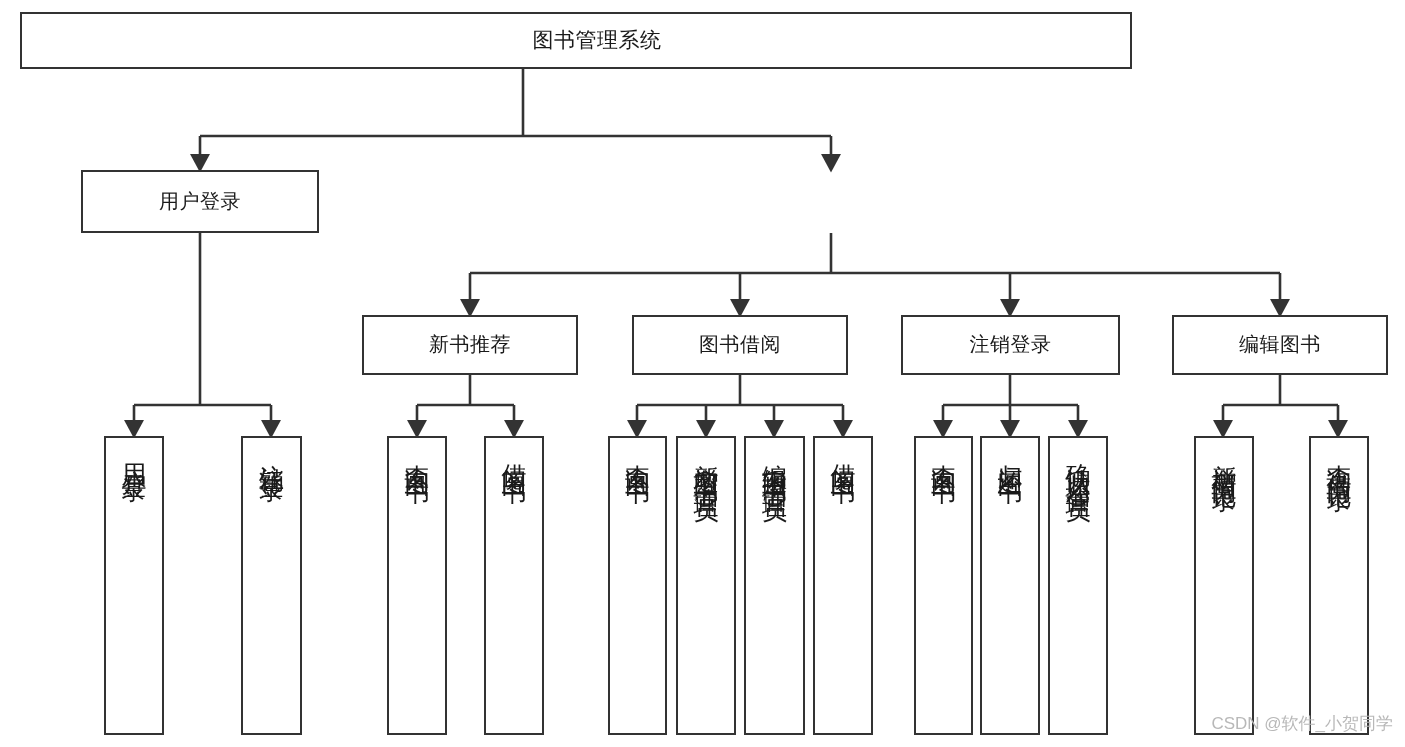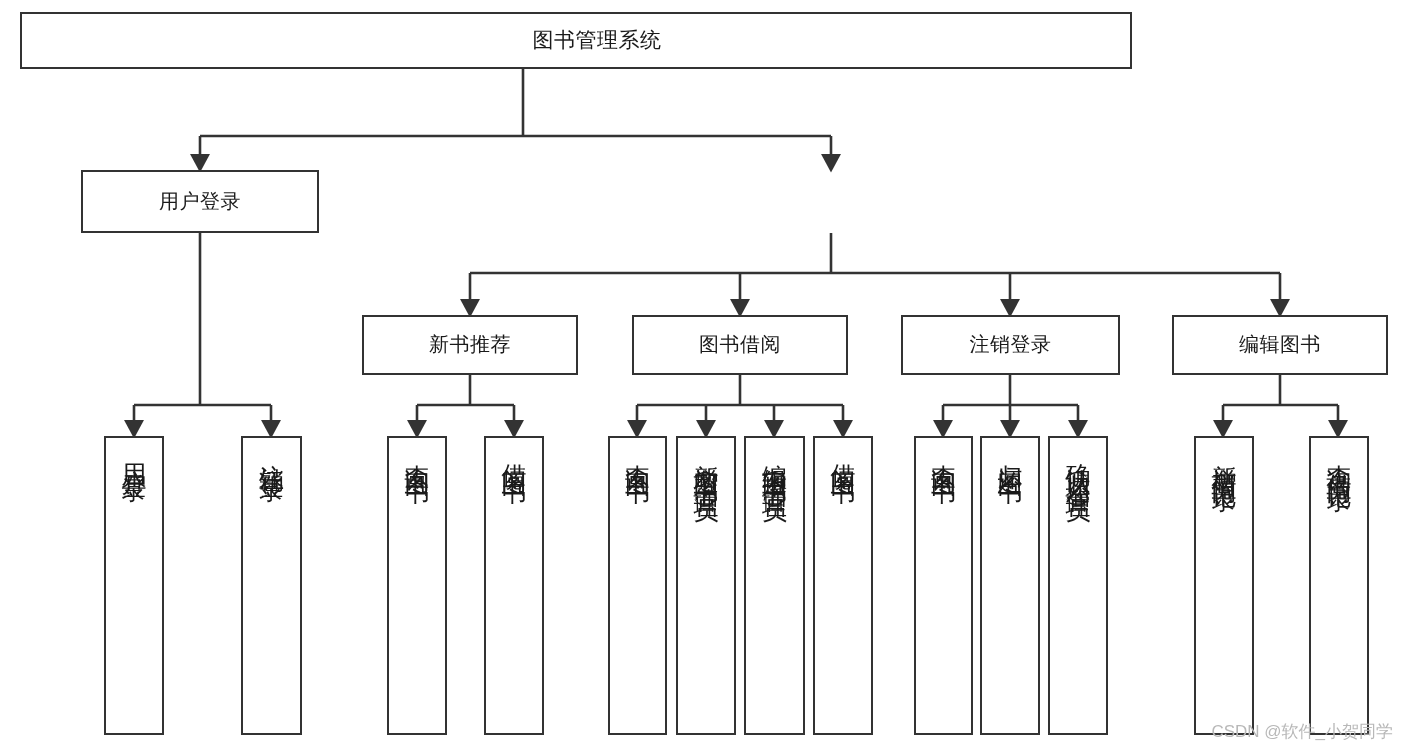--- a/index.html
+++ b/index.html
@@ -90,21 +90,21 @@
     text-orientation: upright;
     font-size: 25px;
     line-height: 1.0;
     letter-spacing: 5px;
     white-space: nowrap;
   }
   
   #watermark {
     position: absolute;
     right: 12px;
-    bottom: 4px;
+    bottom: 12px;
     font-size: 17px;
     color: #b8b8b8;
     z-index: 5;
     white-space: nowrap;
     font-family: "Liberation Sans", "DejaVu Sans", sans-serif;
   }
 </style>
 </head>
 <body>
 

